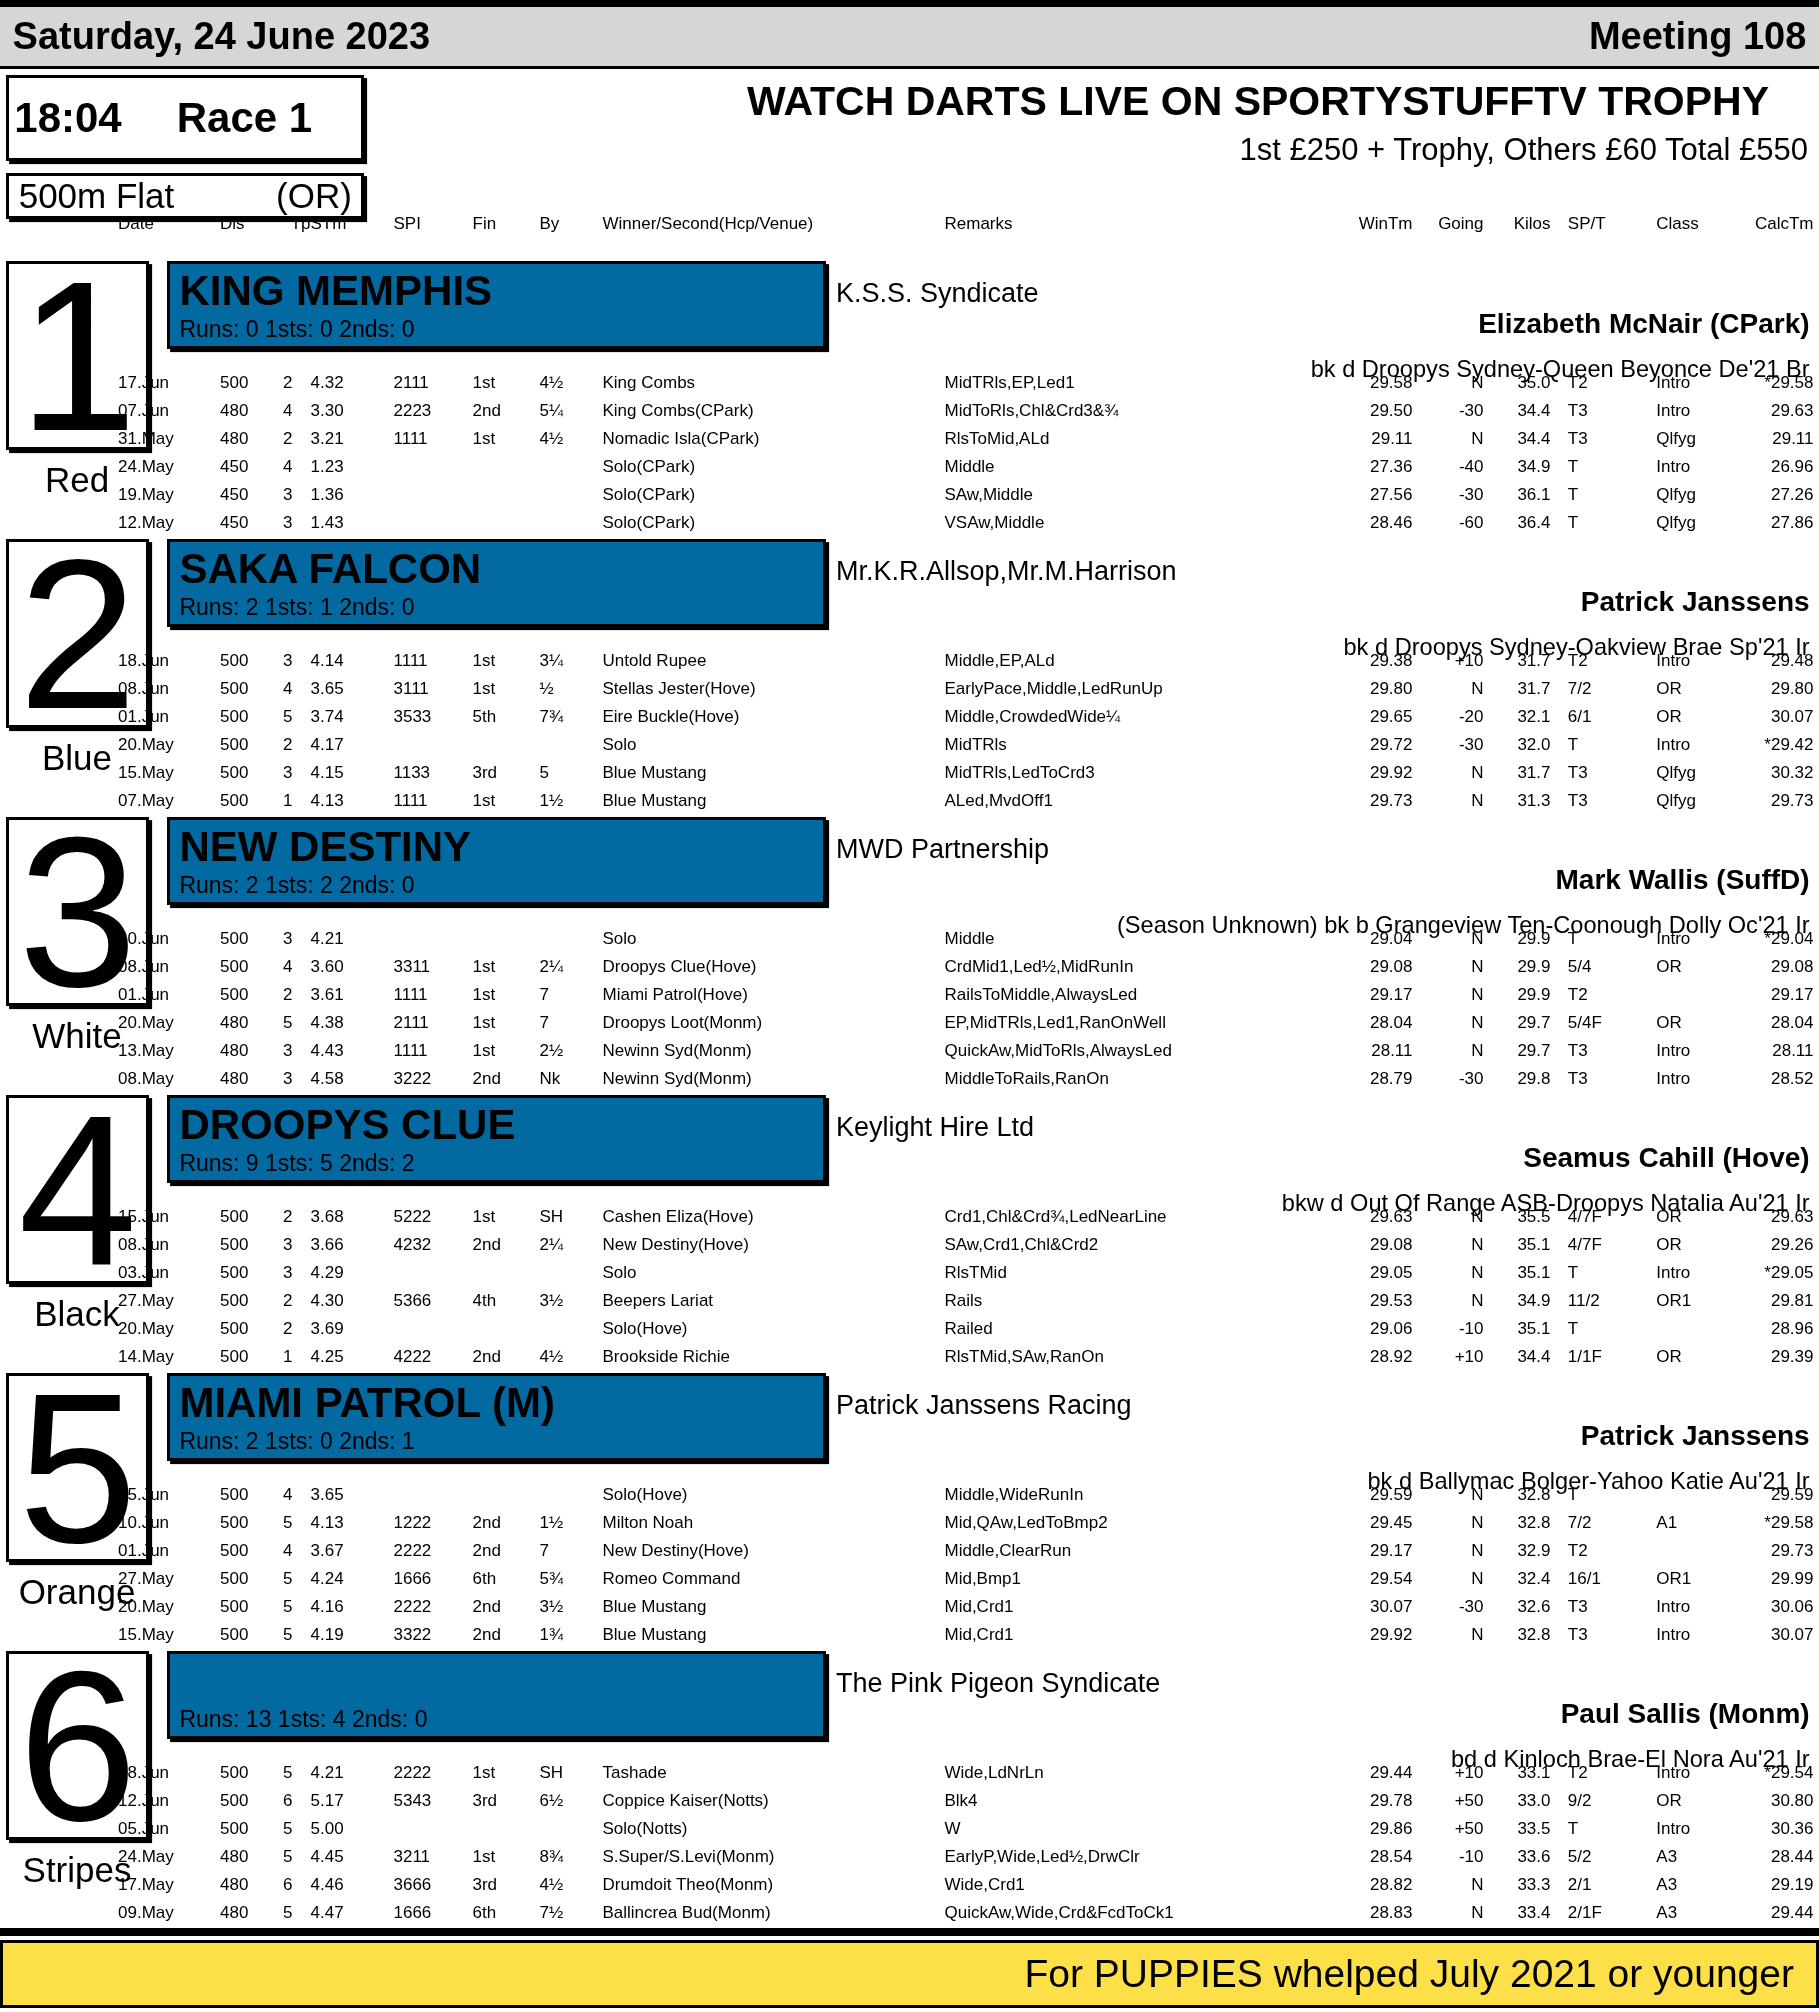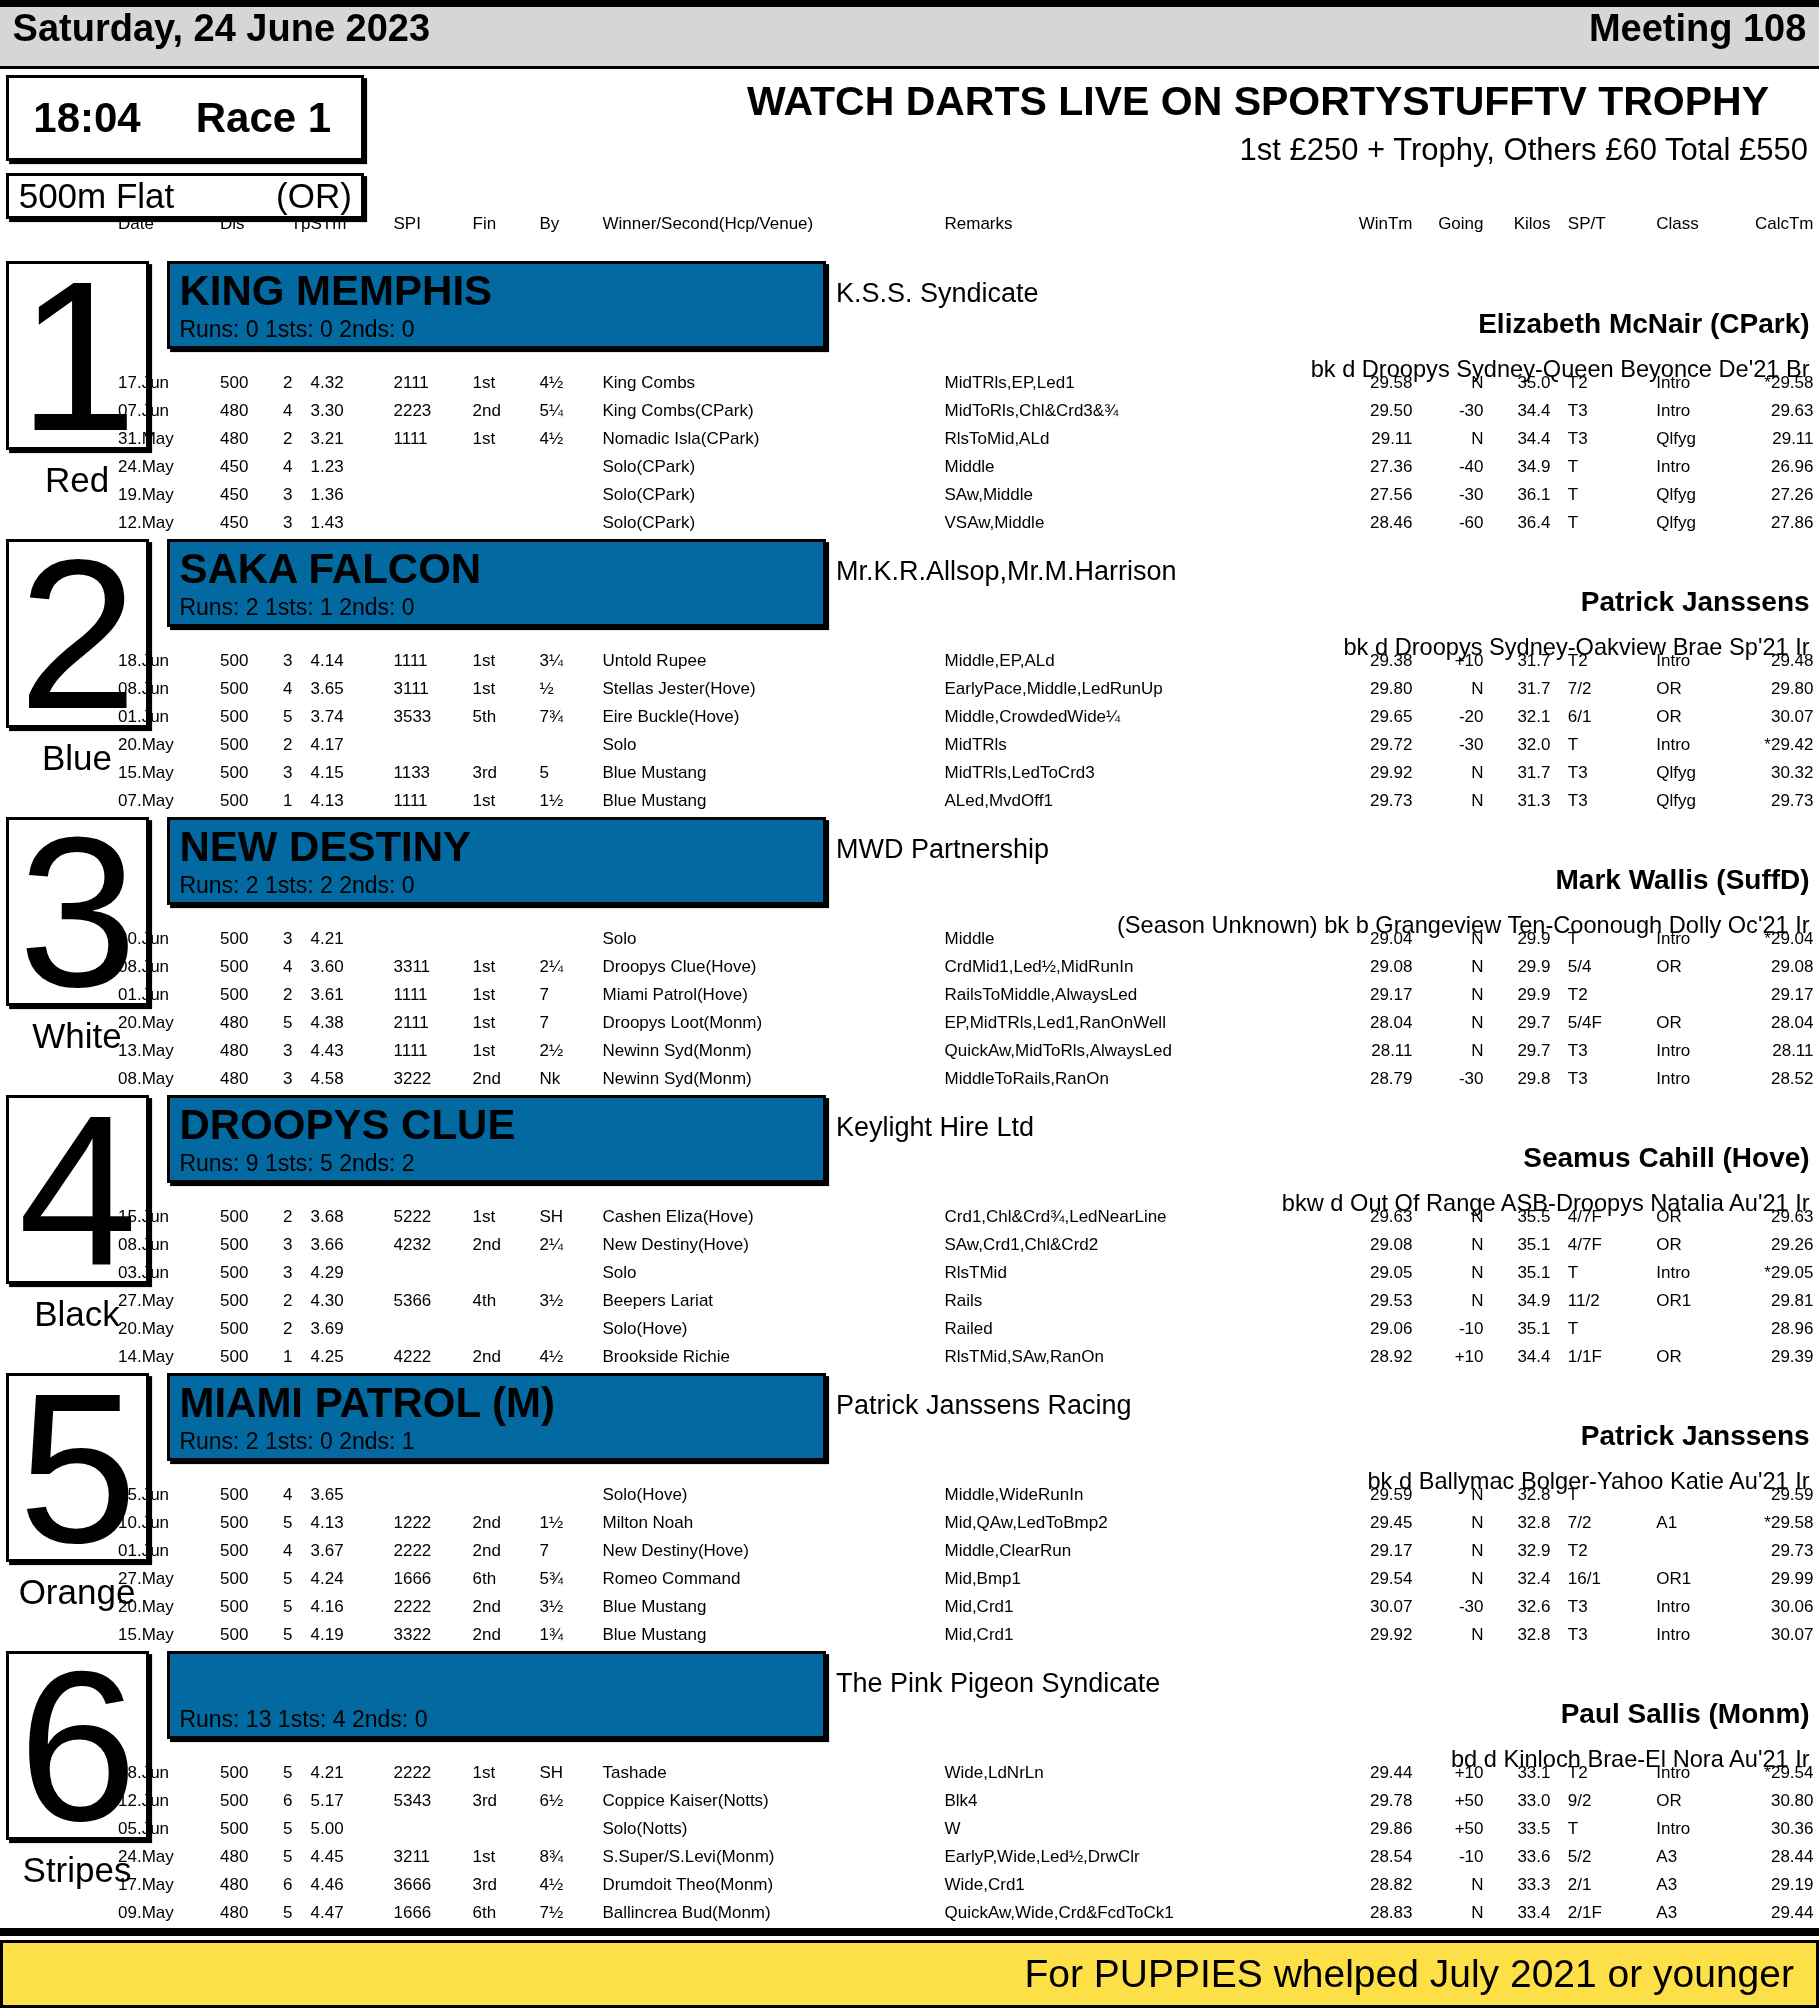--- a/index.html
+++ b/index.html
@@ -3,27 +3,27 @@
 <meta charset="utf-8">
 <style>
   * { box-sizing: border-box; margin: 0; padding: 0; }
   html,body { background:#fff; }
   body { width:1819px; height:2013px; font-family:"Liberation Sans", sans-serif; color:#000; position:relative; }
 
   .page { position:relative; width:1819px; height:2013px; overflow:hidden; }
 
   
   .topbar { height:69px; background:#d6d6d6; border-top:7.9px solid #000; border-bottom:3.9px solid #000;
-            display:flex; justify-content:space-between; padding:0 12.6px;
+            display:flex; justify-content:space-between; align-items:center; padding:0 12.6px;
             font-weight:bold; font-size:38px; }
 
   
   .race-head { position:relative; height:190px; }
   .timebox { position:absolute; left:6.3px; top:6.3px; width:358px; height:86px; border:3.1px solid #000;
-             box-shadow:3.1px 3.1px 0 #000; display:flex; align-items:center; gap:55px; padding-left:24px;
+             box-shadow:3.1px 3.1px 0 #000; display:flex; align-items:center; gap:55px; padding-left:5px;
              font-size:42px; font-weight:bold; background:#fff; }
   .distbox { position:absolute; left:6.3px; top:104px; width:358px; height:46px; border:3.1px solid #000;
              box-shadow:3.1px 3.1px 0 #000; display:flex; align-items:center; justify-content:space-between;
              padding:0 9.4px; font-size:35px; background:#fff; }
   .race-title { position:absolute; left:708px; right:11px; top:9.4px; text-align:center;
                 font-size:41px; font-weight:bold; white-space:nowrap; }
   .race-prize { position:absolute; right:11px; top:63px; font-size:31px; }
 
   
   .grid { display:grid;

